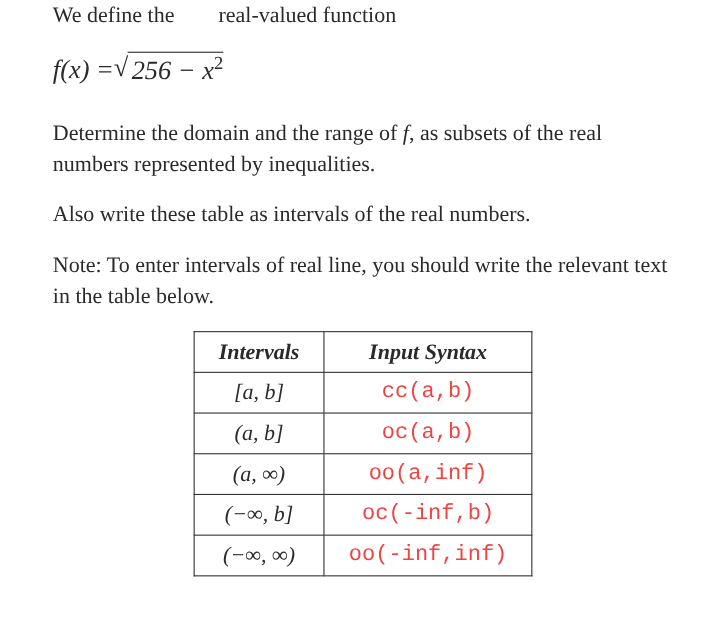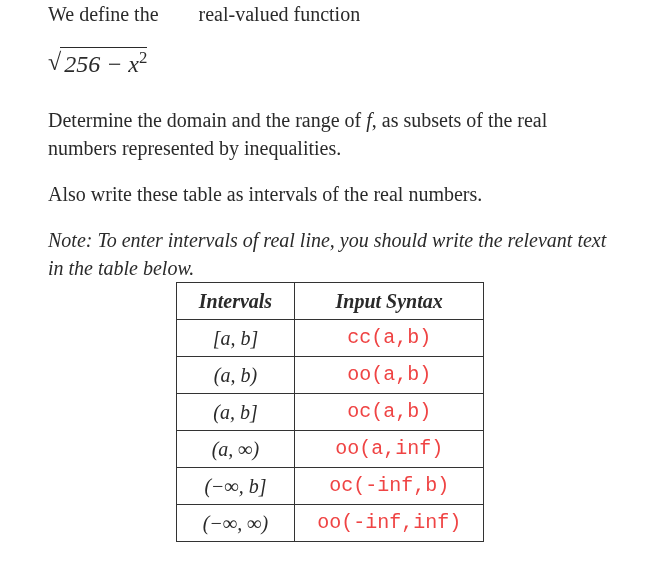--- a/index.html
+++ b/index.html
@@ -34,21 +34,21 @@
       left: 12px;
       right: 0;
       border-top: 1.5px solid #2a2a2a;
     }
     .radicand {
       padding-left: 3px;
       text-align: center;
     }
     .sup { font-size: 0.7em; vertical-align: super; font-style: normal; }
     .math-i { font-family: 'Times New Roman', serif; font-style: italic; }
-    .note { font-style: italic; margin-bottom: 0; }
+    .note { margin-bottom: 18px; }
 
     table {
       border-collapse: collapse;
       margin: 0 auto;
     }
     th, td {
       border: 1px solid #333;
       padding: 4px 22px;
       text-align: center;
       font-size: 20px;
@@ -69,20 +69,21 @@
     }
   </style>
 </head>
 <body>
 
 <p class="para">
   <span>We define the </span><span class="bold">real-valued</span><span> function</span>
 </p>
 
 <div class="formula">
+  <span>f(x) = </span>
   <span class="sqrt-wrap">
     <span>√</span>
     <span class="vinculum"></span>
     <span class="radicand">
       <span>256 − x</span><span class="sup">2</span>
     </span>
   </span>
 </div>
 
 <p class="para">
@@ -98,24 +99,20 @@
       <th>Intervals</th>
       <th>Input Syntax</th>
     </tr>
   </thead>
   <tbody>
     <tr>
       <td class="intcol">[a, b]</td>
       <td class="syncol">cc(a,b)</td>
     </tr>
     <tr>
-      <td class="intcol">(a, b)</td>
-      <td class="syncol">oo(a,b)</td>
-    </tr>
-    <tr>
       <td class="intcol">(a, b]</td>
       <td class="syncol">oc(a,b)</td>
     </tr>
     <tr>
       <td class="intcol">(a, ∞)</td>
       <td class="syncol">oo(a,inf)</td>
     </tr>
     <tr>
       <td class="intcol">(−∞, b]</td>
       <td class="syncol">oc(-inf,b)</td>

